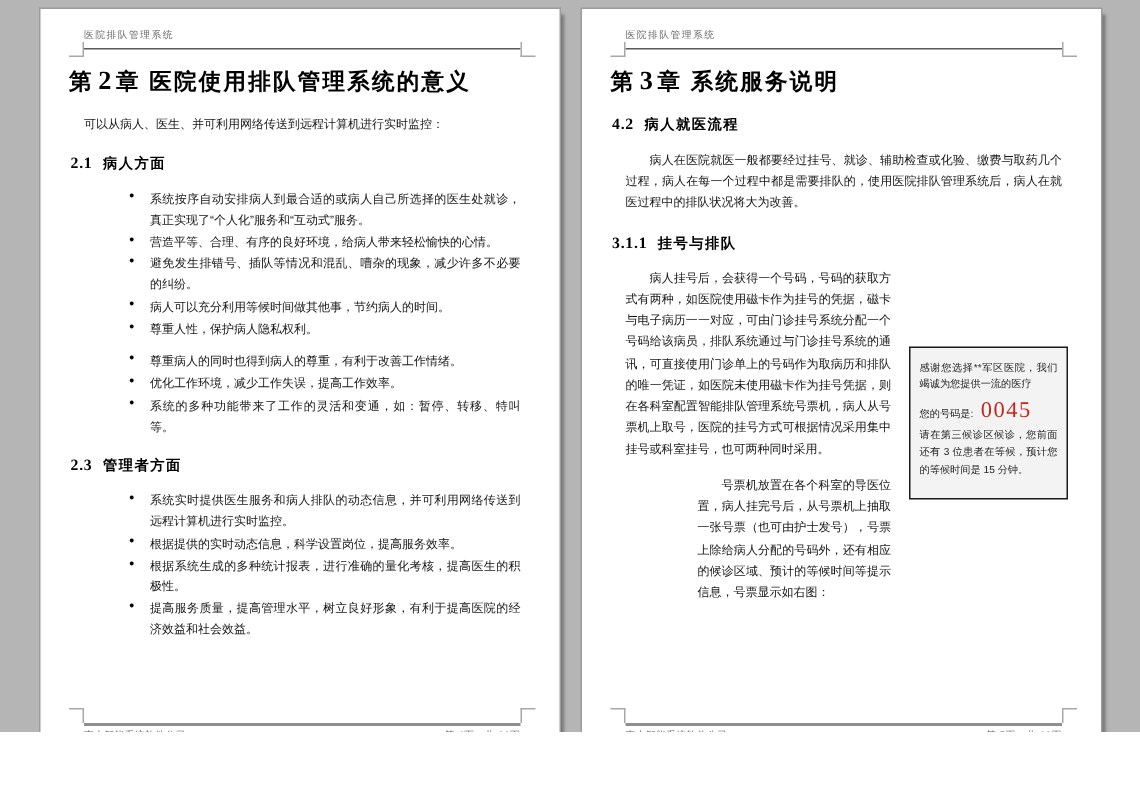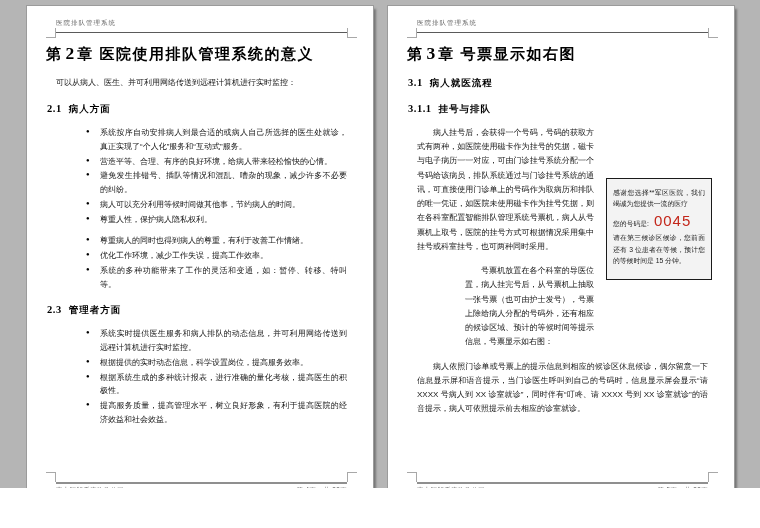--- a/index.html
+++ b/index.html
@@ -60,21 +60,21 @@
   .ticket{
     position:absolute;top:52px;right:-4px;width:106px;height:102px;box-sizing:border-box;
     background:#f3f3f3;border:1px solid #1a1a1a;padding:8px 6px 6px;
   }
   .ticket-greeting,.ticket-note{
     font-size:6.8px;line-height:1.65;color:#222;text-align:justify;margin:0;
   }
   .ticket-number-row{margin:3px 0 2px;white-space:nowrap;}
   .ticket-number-label{font-size:6.8px;color:#222;}
   .ticket-number{
-    font-family:Liberation Sans, sans-serif;color:#c3261a;font-size:15px;
+    font-family:Liberation Serif, serif;color:#c3261a;font-size:15px;
     margin-left:5px;letter-spacing:1px;
   }
   .doc-footer{
     position:absolute;left:29px;right:26px;bottom:13px;
     border-top:2px solid #8f8f8f;padding-top:2px;
     display:flex;justify-content:space-between;
     font-size:6.3px;color:#5f5f5f;letter-spacing:.5px;
   }
 </style>
 </head>
@@ -127,39 +127,39 @@
 
   <div class="page page-right">
     <div class="inner">
       <div class="mark mark-tl"></div>
       <div class="mark mark-tr"></div>
       <div class="mark mark-bl"></div>
       <div class="mark mark-br"></div>
 
       <div class="doc-header">医院排队管理系统</div>
 
-      <div class="chapter-title"><span>第</span><span class="chapter-num">3</span><span>章</span>&nbsp;<span>号票显示如右图</span></div>
+      <div class="chapter-title"><span>第</span><span class="chapter-num">3</span><span>章</span>&nbsp;<span>系统服务说明</span></div>
 
-      <div class="sec-head"><span class="sec-num">3.1</span><span>病人就医流程</span></div>
+      <div class="sec-head"><span class="sec-num">4.2</span><span>病人就医流程</span></div>
+      <p class="body-p">病人在医院就医一般都要经过挂号、就诊、辅助检查或化验、缴费与取药几个过程，病人在每一个过程中都是需要排队的，使用医院排队管理系统后，病人在就医过程中的排队状况将大为改善。</p>
 
       <div class="sec-head"><span class="sec-num">3.1.1</span><span>挂号与排队</span></div>
 
       <div class="wrap-zone">
         <div class="ticket">
           <p class="ticket-greeting">感谢您选择**军区医院，我们竭诚为您提供一流的医疗</p>
           <div class="ticket-number-row">
             <span class="ticket-number-label">您的号码是:</span><span class="ticket-number">0045</span>
           </div>
           <p class="ticket-note">请在第三候诊区候诊，您前面还有 3 位患者在等候，预计您的等候时间是 15 分钟。</p>
         </div>
         <p class="body-p">病人挂号后，会获得一个号码，号码的获取方式有两种，如医院使用磁卡作为挂号的凭据，磁卡与电子病历一一对应，可由门诊挂号系统分配一个号码给该病员，排队系统通过与门诊挂号系统的通讯，可直接使用门诊单上的号码作为取病历和排队的唯一凭证，如医院未使用磁卡作为挂号凭据，则在各科室配置智能排队管理系统号票机，病人从号票机上取号，医院的挂号方式可根据情况采用集中挂号或科室挂号，也可两种同时采用。</p>
         <p class="body-p" style="margin-top:10px;margin-left:48px;">号票机放置在各个科室的导医位置，病人挂完号后，从号票机上抽取一张号票（也可由护士发号），号票上除给病人分配的号码外，还有相应的候诊区域、预计的等候时间等提示信息，号票显示如右图：</p>
       </div>
 
-      <p class="body-p" style="margin-top:10px;">病人依照门诊单或号票上的提示信息到相应的候诊区休息候诊，偶尔留意一下信息显示屏和语音提示，当门诊医生呼叫到自己的号码时，信息显示屏会显示“请 XXXX 号病人到 XX 诊室就诊”，同时伴有“叮咚、请 XXXX 号到 XX 诊室就诊”的语音提示，病人可依照提示前去相应的诊室就诊。</p>
 
       <div class="doc-footer">
         <span>南大智能系统软件公司</span>
         <span>第 5页，共 22页</span>
       </div>
     </div>
   </div>
 
 </div>
 

